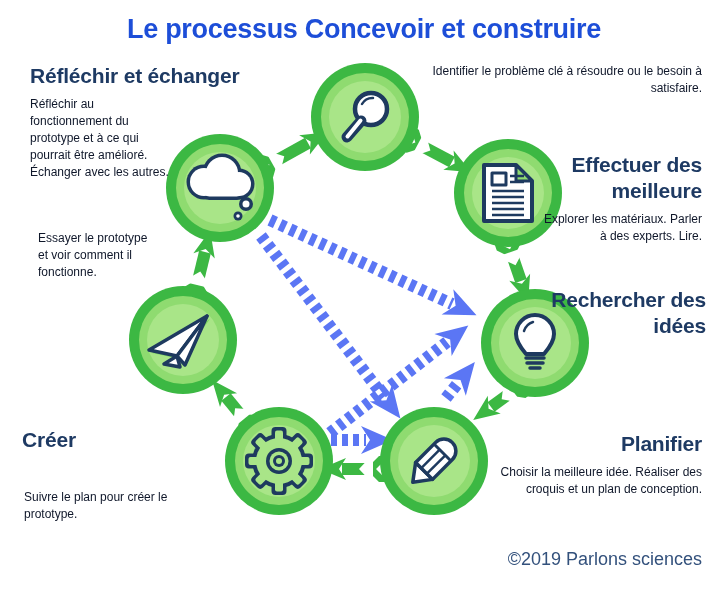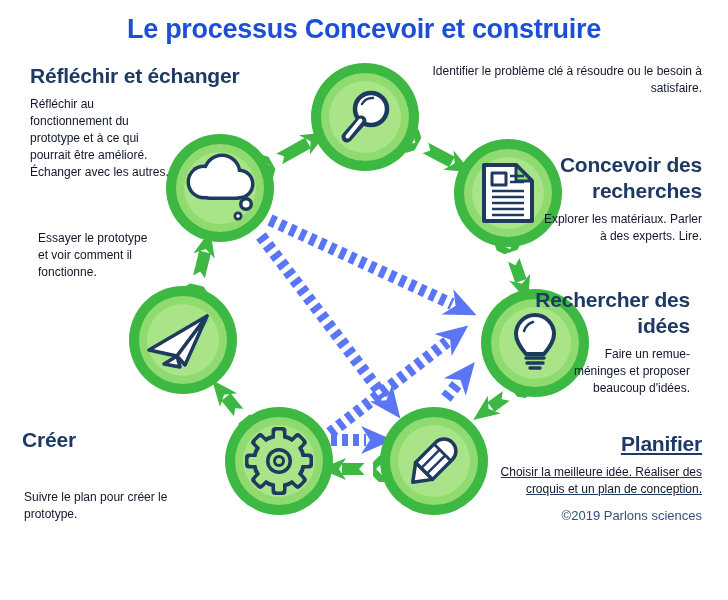--- a/index.html
+++ b/index.html
@@ -20,26 +20,26 @@
   #blk-reflect{left:30px;top:63px;width:240px;}
   #blk-reflect p{width:148px;}
   #blk-test{left:22px;top:230px;width:120px;}
   #blk-test p{width:118px;margin-left:16px;}
   #blk-create{left:22px;top:427px;width:190px;}
   #blk-create p{width:176px;margin-left:2px;margin-top:36px;}
   #blk-identify{right:26px;top:63px;width:300px;}
   #blk-identify p{width:288px;}
   #blk-research{right:26px;top:152px;width:175px;}
   #blk-research p{width:165px;}
-  #blk-ideate{right:38px;top:287px;width:160px;}
+  #blk-ideate{right:22px;top:287px;width:160px;}
   #blk-ideate p{width:128px;}
-  #blk-plan{right:26px;top:431px;width:212px;text-decoration:underline;}
+  #blk-plan{right:26px;top:431px;width:212px;}
   #blk-plan p{width:202px;}
   #copyright{
-    position:absolute;right:26px;top:508px;font-size:13px;color:#33517c;
+    position:absolute;right:26px;top:549px;font-size:18px;color:#33517c;
   }
 </style>
 </head>
 <body>
 
 <h1 id="title">Le processus Concevoir et construire</h1>
 
 <svg class="diagram" width="728" height="600" viewBox="0 0 728 600" xmlns="http://www.w3.org/2000/svg">
   <defs>
     <marker id="gHead" markerUnits="userSpaceOnUse" markerWidth="30" markerHeight="30" refX="5" refY="15" orient="auto">
@@ -207,27 +207,26 @@
 <div class="tb" id="blk-create">
   <h2>Créer</h2>
   <p>Suivre le plan pour créer le prototype.</p>
 </div>
 
 <div class="tb right" id="blk-identify">
   <p>Identifier le problème clé à résoudre ou le besoin à satisfaire.</p>
 </div>
 
 <div class="tb right" id="blk-research">
-  <h2>Concevoir des recherches</h2>
+  <h2>Effectuer des meilleure</h2>
   <p>Explorer les matériaux. Parler à des experts. Lire.</p>
 </div>
 
 <div class="tb right" id="blk-ideate">
   <h2>Rechercher des idées</h2>
-  <p>Faire un remue-méninges et proposer beaucoup d'idées.</p>
 </div>
 
 <div class="tb right" id="blk-plan">
   <h2>Planifier</h2>
   <p>Choisir la meilleure idée. Réaliser des croquis et un plan de conception.</p>
 </div>
 
 <div id="copyright">©2019 Parlons sciences</div>
 
 </body></html>

